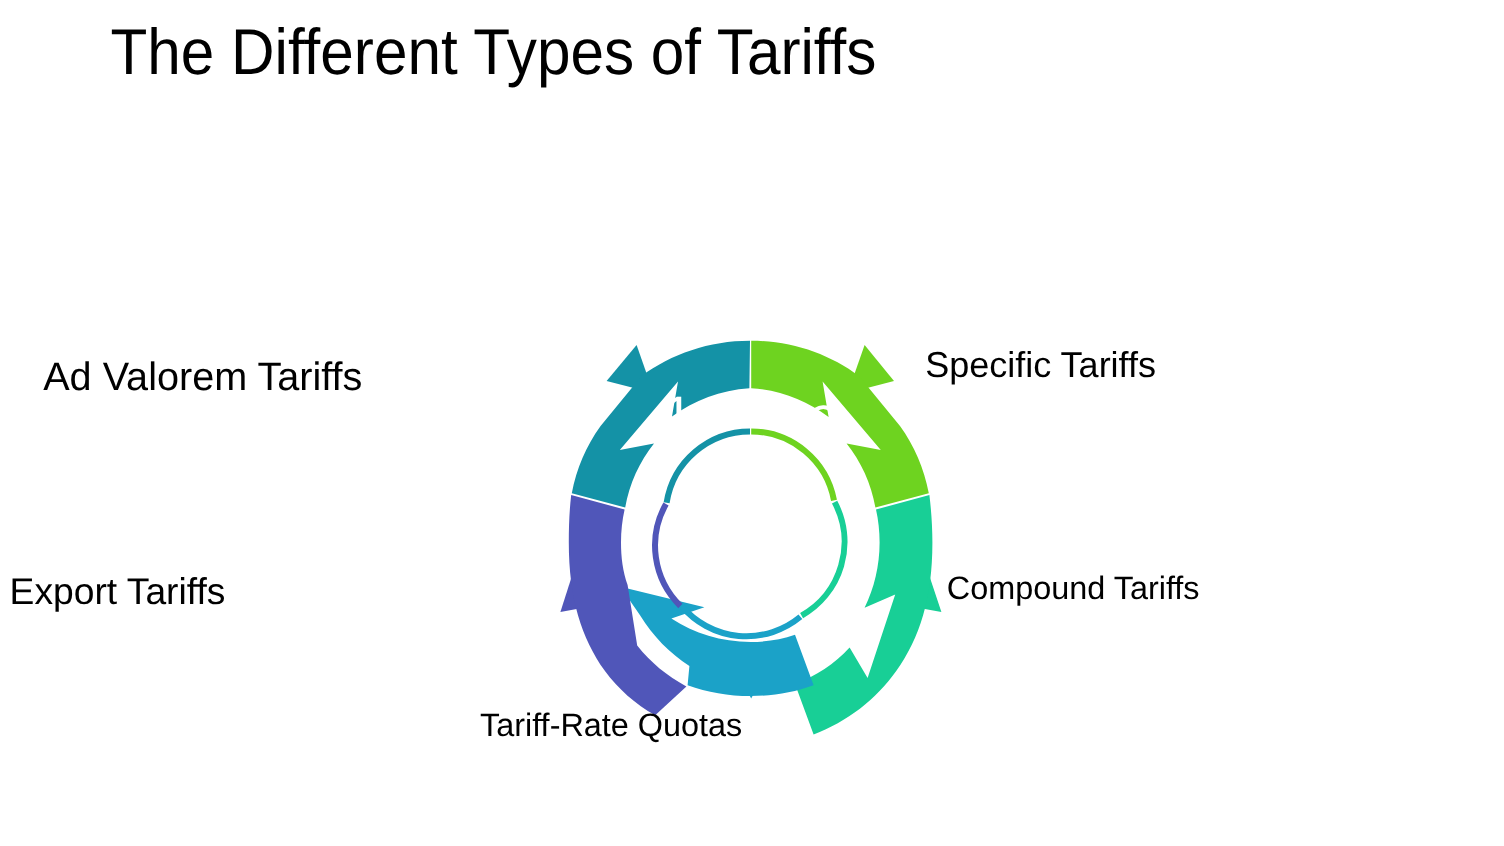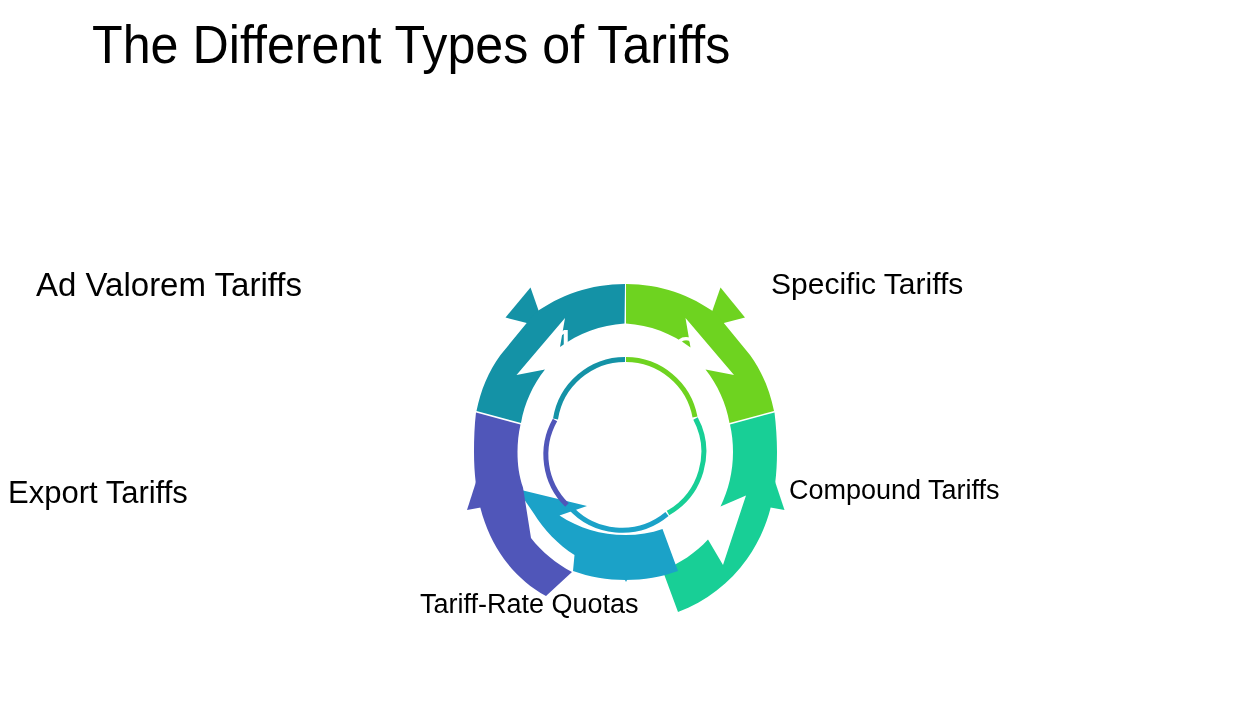--- a/index.html
+++ b/index.html
@@ -59,39 +59,38 @@
   .callout {
     position: absolute;
     font-family: "Liberation Sans", sans-serif;
     font-weight: 400;
     color: #000000;
     white-space: nowrap;
     line-height: 1.15;
   }
   #label-ad-valorem {
     left: 36px;
-    top: 266px;
+    top: 295px;
     font-size: 33px;
   }
   #label-specific {
     left: 771px;
-    top: 267px;
+    top: 288px;
     font-size: 30px;
   }
   #label-compound {
     left: 789px;
     top: 475px;
     font-size: 27px;
     text-align: center;
   }
   #label-tariff-rate-quotas {
     left: 400px;
     top: 589px;
     font-size: 27px;
-    margin-left: 20px;
   }
   #label-export {
     left: 8px;
     top: 475px;
     font-size: 31px;
   }
 </style>
 </head>
 <body style="background: rgb(255, 255, 255);">
 

